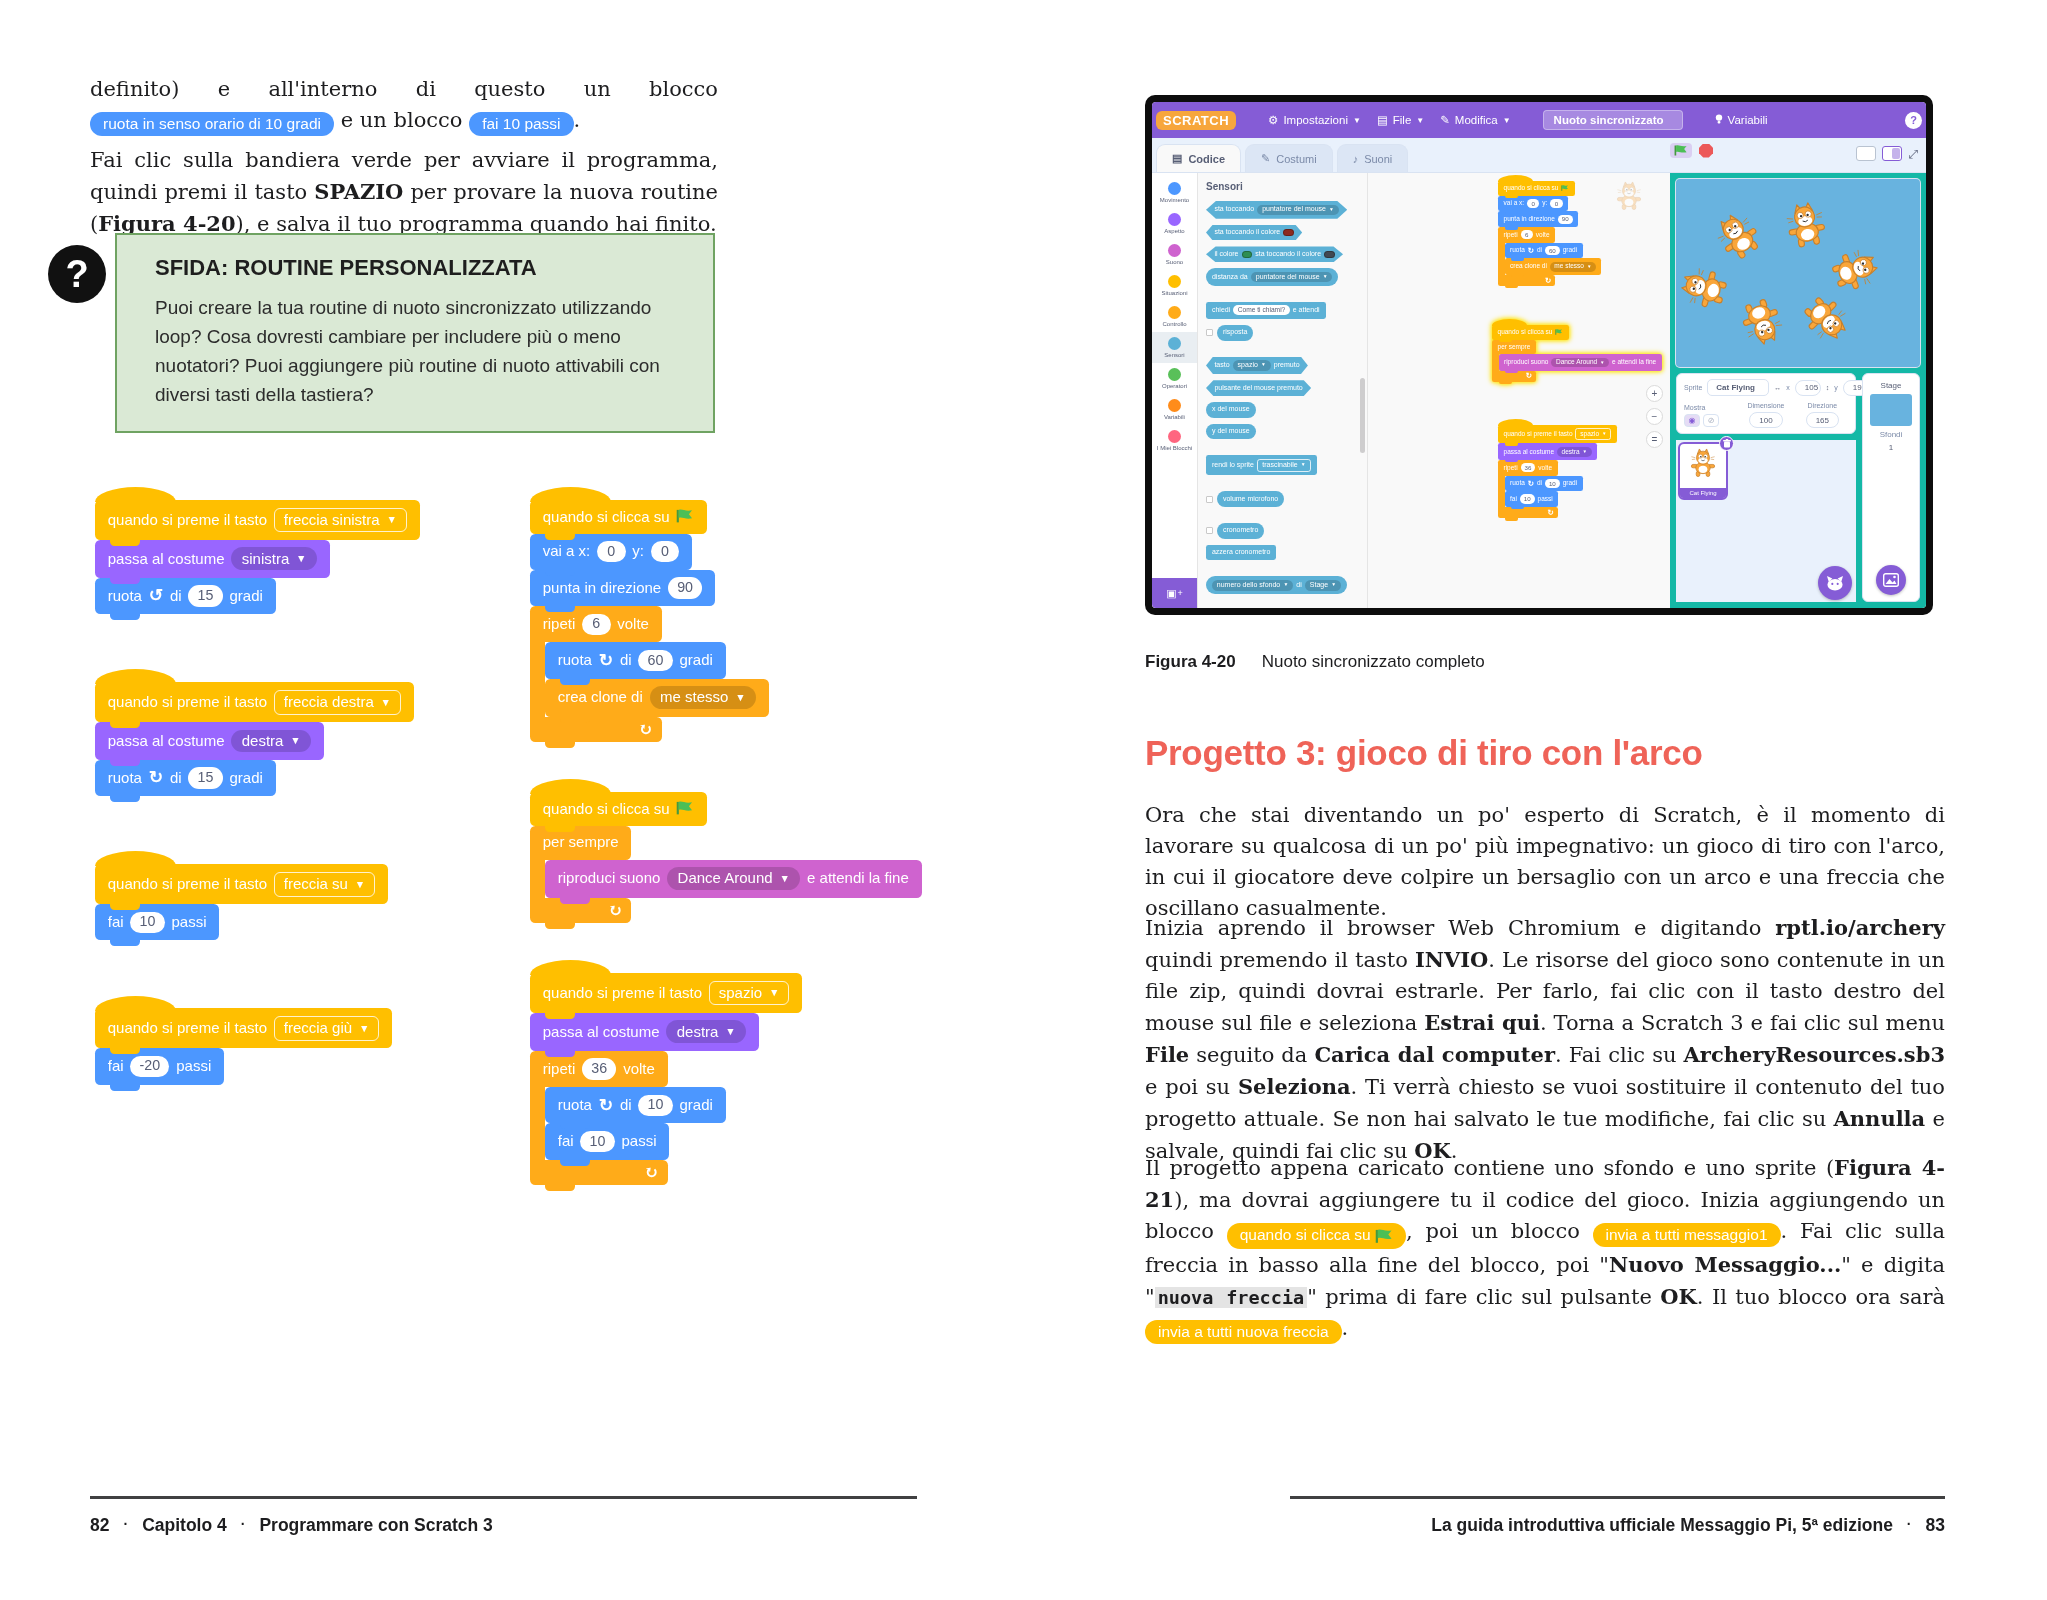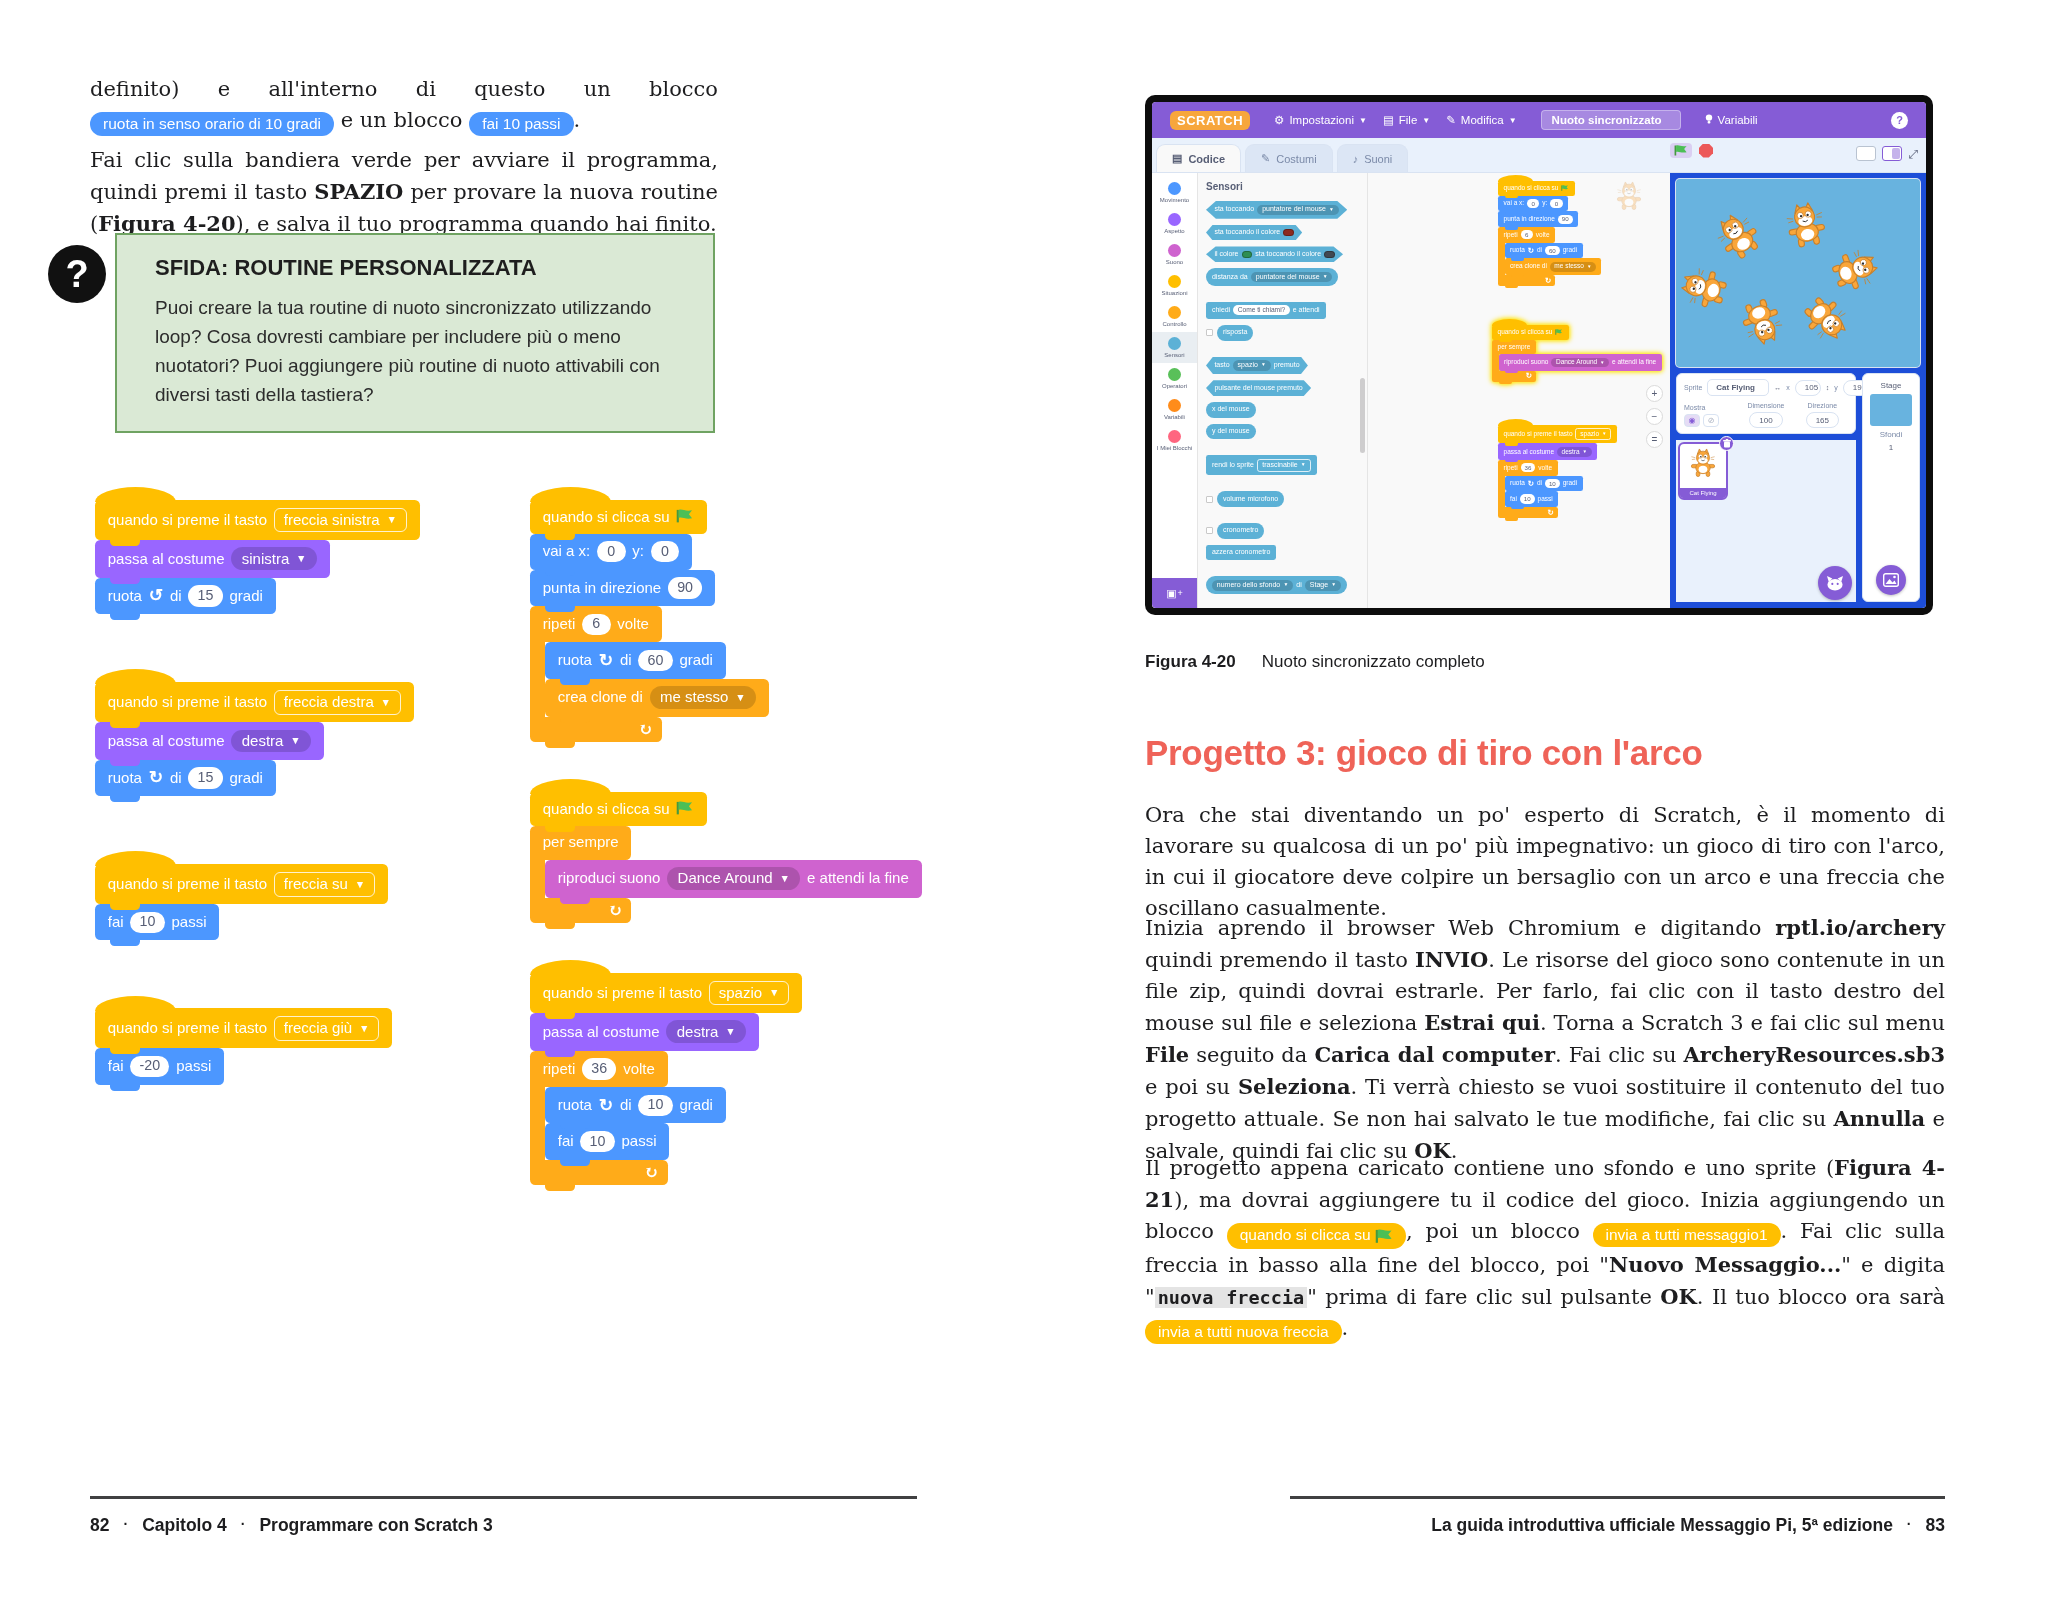--- a/index.html
+++ b/index.html
@@ -46,21 +46,21 @@
   .footer .sep{font-weight:bold;padding:0 14px;font-size:14px;vertical-align:2px;}
   
   .caption{position:absolute;top:652px;font-family:"Liberation Sans",sans-serif;font-size:17px;color:#1d1d1f;}
   .caption b{margin-right:26px;}
   .big-heading{position:absolute;top:733px;margin:0;font-family:"Liberation Sans",sans-serif;font-size:35px;letter-spacing:-.3px;}
   
   .shot{position:absolute;left:0;top:95px;width:788px;height:520px;background:#0d0d0d;border-radius:10px;padding:7px;}
   .shot-inner{width:100%;height:100%;background:#fff;border-radius:4px;overflow:hidden;display:flex;flex-direction:column;font-family:"Liberation Sans",sans-serif;}
   .titlebar{height:24px;background:#373737;color:#CDCDCD;font-size:11px;display:flex;align-items:center;justify-content:center;position:relative;flex:none;}
   .winctl{position:absolute;right:10px;top:0;height:100%;display:flex;align-items:center;gap:9px;font-size:10px;}
-  .menubar{height:36px;background:#855CD6;display:flex;align-items:center;gap:24px;padding:0 18px;color:#fff;font-size:11.5px;flex:none;}
+  .menubar{height:36px;background:#855CD6;display:flex;align-items:center;gap:32px;padding:0 4px;color:#fff;font-size:11.5px;flex:none;}
   .logo{font-weight:bold;font-size:13px;color:#fff;background:#F7A63C;border-radius:6px;padding:2px 7px;letter-spacing:.5px;}
   .menu-item{display:flex;align-items:center;gap:5px;}
   .mcaret{font-size:8px;}
   .projfield{background:rgba(255,255,255,.28);border:1px solid rgba(255,255,255,.35);border-radius:4px;padding:3px 10px;font-weight:bold;min-width:140px;}
   .helpbtn{margin-left:auto;width:17px;height:17px;border-radius:50%;background:#fff;color:#855CD6;font-weight:bold;font-size:11px;display:flex;align-items:center;justify-content:center;}
   .tabrow{height:35px;background:#E9F1FC;display:flex;align-items:flex-end;position:relative;flex:none;border-bottom:1px solid #D9E3F2;}
   .tab{display:flex;align-items:center;gap:6px;font-size:11px;color:#7B8AA8;background:#DCE6F5;border:1px solid #D9E3F2;border-bottom:none;border-radius:9px 9px 0 0;padding:7px 15px;margin-left:4px;}
   .tab.active{background:#F9F9F9;color:#575E75;font-weight:bold;}
   .runctl{position:absolute;left:518px;top:5px;display:flex;gap:7px;align-items:center;}
   .flagbtn{background:#DACFF2;border-radius:4px;padding:1px 4px;display:flex;align-items:center;}
@@ -81,21 +81,21 @@
   .pal-list{display:flex;flex-direction:column;align-items:flex-start;gap:6px;font-size:7px;}
   .pal-row{display:flex;align-items:center;gap:4px;}
   .pal-row.sep{margin-top:10px;}
   .pcheck{width:7px;height:7px;background:#fff;border:1px solid #C9C9C9;border-radius:1px;flex:none;}
   .pal-scroll{position:absolute;right:2px;top:205px;width:5px;height:75px;background:#CECDCE;border-radius:3px;}
   .codearea{flex:1;background:#F9F9F9;position:relative;min-width:0;}
   .ministack{position:absolute;font-size:6.5px;}
   .wmcat{position:absolute;right:26px;top:8px;opacity:.5;}
   .zoombtns{position:absolute;right:7px;top:212px;display:flex;flex-direction:column;gap:6px;}
   .zb{width:17px;height:17px;border-radius:50%;background:#fff;border:1px solid #DADADA;color:#575E75;font-size:10px;display:flex;align-items:center;justify-content:center;}
-  .stagecol{width:256px;background:#1d4ed8;display:flex;flex-direction:column;padding:6px 6px 0 6px;gap:6px;flex:none;}
+  .stagecol{width:256px;background:#14b8a6;display:flex;flex-direction:column;padding:6px 6px 0 6px;gap:6px;flex:none;}
   .stageview{width:100%;height:188px;border-radius:4px;position:relative;overflow:hidden;box-shadow:0 0 0 1px #D9E3F2;flex:none;}
   .cat-sprite{position:absolute;width:46px;height:46px;}
   .spritebar{flex:1;display:flex;gap:6px;min-height:0;padding-bottom:6px;}
   .sleft{flex:1;display:flex;flex-direction:column;gap:6px;min-width:0;}
   .spriteinfo{background:#fff;border:1px solid #D9E3F2;border-radius:6px;padding:5px 7px;font-size:7px;color:#575E75;display:flex;flex-direction:column;gap:6px;}
   .sirow{display:flex;align-items:center;gap:5px;}
   .namebox{border:1px solid #D9E3F2;border-radius:5px;padding:3px 8px;font-size:8px;font-weight:bold;color:#575E75;background:#fff;min-width:62px;}
   .oval{border:1px solid #D9E3F2;border-radius:999px;padding:2.5px 9px;font-size:8px;background:#fff;min-width:26px;text-align:center;}
   .silabel{color:#7B8AA8;}
   .sicol{display:flex;flex-direction:column;gap:3px;align-items:center;flex:1;}

